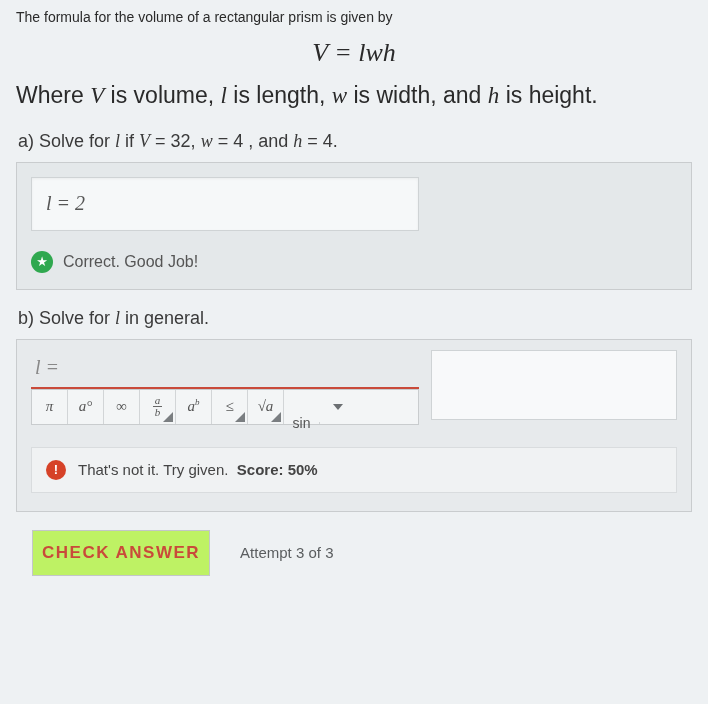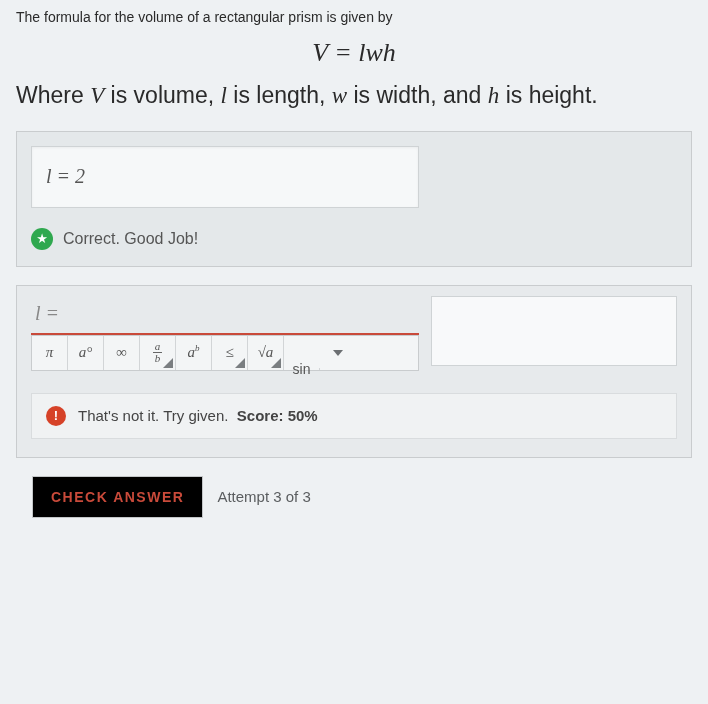--- a/index.html
+++ b/index.html
@@ -29,21 +29,21 @@
   .part-label .mi { font-family: "Times New Roman", Georgia, serif; font-style: italic; }
   .part-box {
     border: 1px solid #c9ccce;
     background: #e4e8ea;
     padding: 14px 14px 16px 14px;
     margin-bottom: 18px;
   }
   .answer-field {
     background: #f6f8f9;
     border: 1px solid #cfd3d5;
-    height: 62px;
+    height: 54px;
     display: flex;
     align-items: center;
     padding: 0 14px;
     font-family: "Times New Roman", Georgia, serif;
     font-style: italic;
     font-size: 20px;
     color: #555;
     width: 60%;
     box-shadow: inset 0 1px 3px rgba(0,0,0,0.05);
   }
@@ -123,54 +123,60 @@
     border:1px solid #d9dcde; background:#f0f2f3;
     padding:12px 14px;
     display:flex; align-items:center; gap:12px;
     font-size:15px; color:#444;
   }
   .bottom-row {
     display:flex; align-items:center; gap:14px; margin-top:12px;
     padding-left:16px;
   }
   .check-btn {
-    border:1px solid #c3c6c8; background:#000000;
-    padding:12px 18px;
-    font-size:14px; letter-spacing:1.5px; color:#c94a3a;
+    border:1px solid #c3c6c8; background:#bef264;
+    padding:12px 9px;
+    font-size:17px; letter-spacing:1.5px; color:#c94a3a;
     font-weight:600; cursor:pointer;
     font-family:Arial;
   }
-  .attempt { font-size:15px; color:#5a5d5f; }
+  .attempt { font-size:15px; color:#5a5d5f;margin-left:16px; }
   .frac { display:inline-flex; flex-direction:column; align-items:center; font-size:11px; line-height:1; font-style:italic;}
   .frac .top { border-bottom:1px solid #666; padding:0 2px;}
   .frac .bot { padding:0 2px;}
   .sqrt { font-style:normal; }
 </style>
 </head>
 <body>
 
 <div class="page">
 
   <div class="prob-text">The formula for the volume of a rectangular prism is given by</div>
 
   <div class="formula">V = lwh</div>
 
   <div class="where">
     Where <span class="mi">V</span> is volume, <span class="mi">l</span> is length, <span class="mi">w</span> is width, and <span class="mi">h</span> is height.
   </div>
 
+  <div class="part-label">
+    a) Solve for <span class="mi">l</span> if <span class="mi">V</span> = 32, <span class="mi">w</span> = 4 , and <span class="mi">h</span> = 4.
+  </div>
 
   <div class="part-box">
     <div class="answer-field">l = 2</div>
     <div class="feedback-row">
       <span class="star-badge">★</span>
       <span>Correct. Good Job!</span>
     </div>
   </div>
 
+  <div class="part-label">
+    b) Solve for <span class="mi">l</span> in general.
+  </div>
 
   <div class="part2-box">
 
     <div class="input-row">
       <div class="input-stack">
         <div class="lhs">l =</div>
         <div class="divider-line"></div>
         <div class="toolbar">
           <div class="tbtn it">π</div>
           <div class="tbtn it">

